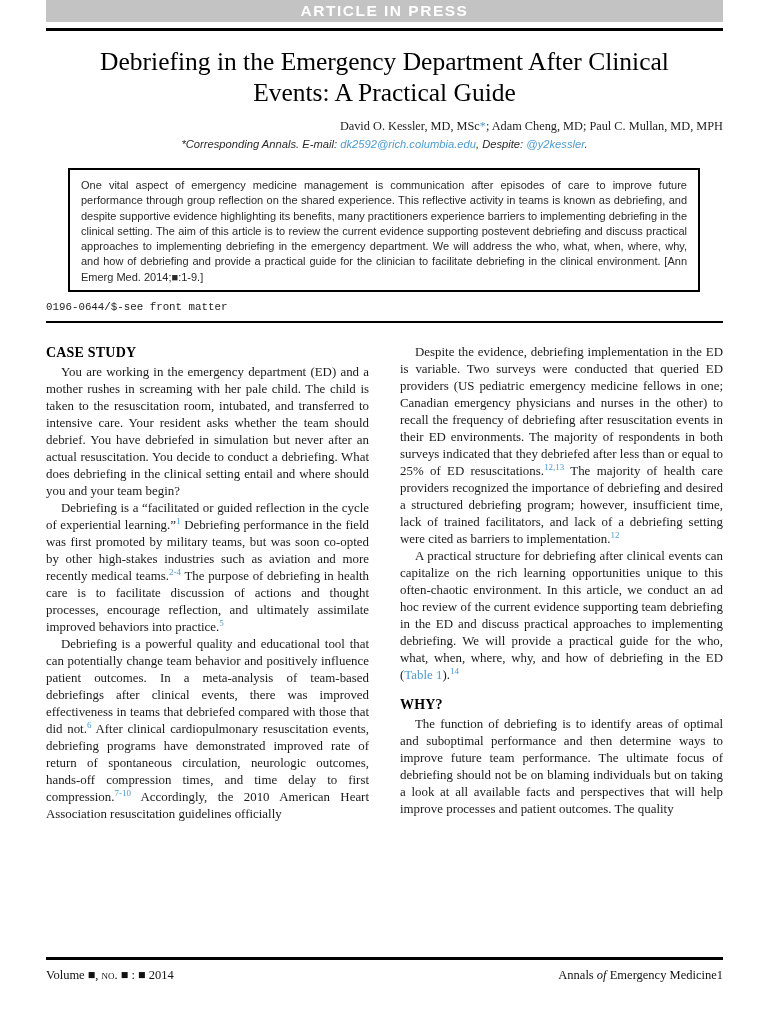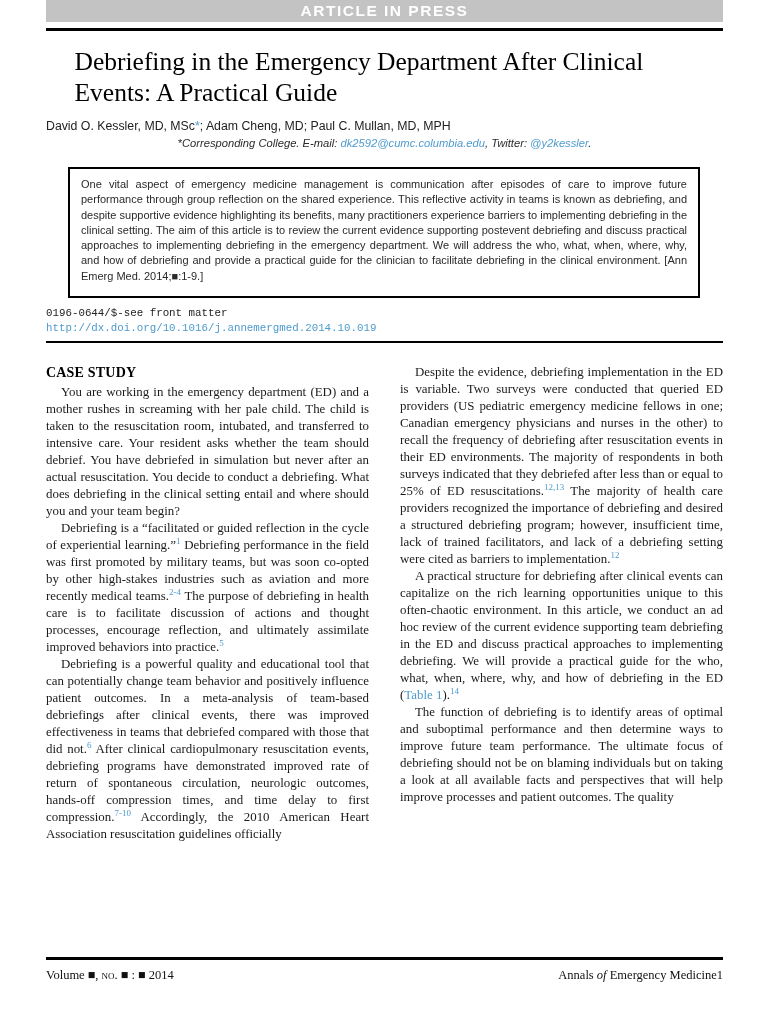--- a/index.html
+++ b/index.html
@@ -23,33 +23,33 @@
     font-size:15.5px;letter-spacing:1.5px;
   }
   .content{position:absolute;left:46px;top:22px;width:677px;}
   .masthead{
     margin-top:19px;text-align:center;font-size:15.5px;font-variant:small-caps;
     letter-spacing:1.2px;color:#111;
   }
   .rule-thick{margin-top:6px;height:3px;background:#000;}
   .article-title{
     margin:15px auto 0;font-weight:normal;font-size:25.5px;line-height:31px;
-    text-align:left;color:#000;max-width:620px;
+    text-align:center;color:#000;max-width:620px;
   }
   .authors{
-    margin-top:11px;text-align:left;font-family:Liberation Sans, sans-serif;
+    margin-top:11px;text-align:right;font-family:Liberation Serif, serif;
     font-size:12.3px;color:#222;
   }
   .correspondence{
     margin-top:4px;text-align:center;font-family:"Liberation Sans", sans-serif;
     font-size:11.2px;font-style:italic;color:#2a2a2a;
   }
   .abstract-box{
     margin:18px 8px 0 22px;width:632px;border:2px solid #000;
-    padding:8px 11px 12px;font-family:"Liberation Sans", sans-serif;
+    padding:8px 11px 5px;font-family:"Liberation Sans", sans-serif;
     font-size:11px;line-height:15.3px;text-align:justify;color:#2a2a2a;
   }
   .front-matter{
     margin-top:8px;font-family:Liberation Mono, monospace;
     font-size:10.8px;line-height:14.5px;color:#222;
   }
   .rule-med{margin-top:6px;height:2px;background:#000;}
   .columns{
     display:flex;gap:31px;margin-top:21px;height:545px;overflow:hidden;
   }
@@ -83,43 +83,43 @@
 
   <div class="content">
 
 
     <div class="rule-thick"></div>
 
     <h1 class="article-title">Debriefing in the Emergency Department After Clinical Events: A Practical Guide</h1>
 
     <div class="authors" id="authors-line"><span>David O. Kessler, MD, MSc</span><span class="link">*</span><span>; Adam Cheng, MD; Paul C. Mullan, MD, MPH</span></div>
 
-    <div class="correspondence" id="correspondence-line"><span>*Corresponding College. E-mail: </span><span class="link">dk2592@cumc.columbia.edu</span><span>, Twitter: </span><span class="link">@y2kessler</span><span>.</span></div>
+    <div class="correspondence" id="correspondence-line"><span>*Corresponding Annals. E-mail: </span><span class="link">dk2592@rich.columbia.edu</span><span>, Despite: </span><span class="link">@y2kessler</span><span>.</span></div>
 
     <div class="abstract-box">
       <span>One vital aspect of emergency medicine management is communication after episodes of care to improve future performance through group reflection on the shared experience. This reflective activity in teams is known as debriefing, and despite supportive evidence highlighting its benefits, many practitioners experience barriers to implementing debriefing in the clinical setting. The aim of this article is to review the current evidence supporting postevent debriefing and discuss practical approaches to implementing debriefing in the emergency department. We will address the who, what, when, where, why, and how of debriefing and provide a practical guide for the clinician to facilitate debriefing in the clinical environment. [Ann Emerg Med. 2014;■:1-9.]</span>
     </div>
 
     <div class="front-matter">
       <div>0196-0644/$-see front matter</div>
-      <div class="link">http://dx.doi.org/10.1016/j.annemergmed.2014.10.019</div>
     </div>
 
     <div class="rule-med"></div>
 
     <div class="columns">
       <div class="col" id="left-column">
           <h2 class="section-heading">CASE STUDY</h2>
           <p class="body-para indent"><span>You are working in the emergency department (ED) and a mother rushes in screaming with her pale child. The child is taken to the resuscitation room, intubated, and transferred to intensive care. Your resident asks whether the team should debrief. You have debriefed in simulation but never after an actual resuscitation. You decide to conduct a debriefing. What does debriefing in the clinical setting entail and where should you and your team begin?</span></p>
           <p class="body-para indent"><span>Debriefing is a “facilitated or guided reflection in the cycle of experiential learning.”</span><sup class="ref">1</sup><span> Debriefing performance in the field was first promoted by military teams, but was soon co-opted by other high-stakes industries such as aviation and more recently medical teams.</span><sup class="ref">2-4</sup><span> The purpose of debriefing in health care is to facilitate discussion of actions and thought processes, encourage reflection, and ultimately assimilate improved behaviors into practice.</span><sup class="ref">5</sup></p>
           <p class="body-para indent"><span>Debriefing is a powerful quality and educational tool that can potentially change team behavior and positively influence patient outcomes. In a meta-analysis of team-based debriefings after clinical events, there was improved effectiveness in teams that debriefed compared with those that did not.</span><sup class="ref">6</sup><span> After clinical cardiopulmonary resuscitation events, debriefing programs have demonstrated improved rate of return of spontaneous circulation, neurologic outcomes, hands-off compression times, and time delay to first compression.</span><sup class="ref">7-10</sup><span> Accordingly, the 2010 American Heart Association resuscitation guidelines officially</span></p>
         </div>
       <div class="col" id="right-column">
           <p class="body-para indent"><span>Despite the evidence, debriefing implementation in the ED is variable. Two surveys were conducted that queried ED providers (US pediatric emergency medicine fellows in one; Canadian emergency physicians and nurses in the other) to recall the frequency of debriefing after resuscitation events in their ED environments. The majority of respondents in both surveys indicated that they debriefed after less than or equal to 25% of ED resuscitations.</span><sup class="ref">12,13</sup><span> The majority of health care providers recognized the importance of debriefing and desired a structured debriefing program; however, insufficient time, lack of trained facilitators, and lack of a debriefing setting were cited as barriers to implementation.</span><sup class="ref">12</sup></p>
           <p class="body-para indent"><span>A practical structure for debriefing after clinical events can capitalize on the rich learning opportunities unique to this often-chaotic environment. In this article, we conduct an ad hoc review of the current evidence supporting team debriefing in the ED and discuss practical approaches to implementing debriefing. We will provide a practical guide for the who, what, when, where, why, and how of debriefing in the ED (</span><span class="link">Table 1</span><span>).</span><sup class="ref">14</sup></p>
+          <h2 class="section-heading">WHY?</h2>
           <p class="body-para indent"><span>The function of debriefing is to identify areas of optimal and suboptimal performance and then determine ways to improve future team performance. The ultimate focus of debriefing should not be on blaming individuals but on taking a look at all available facts and perspectives that will help improve processes and patient outcomes. The quality</span></p>
         </div>
     </div>
 
   </div>
 
   <div class="bottom-rule"></div>
 
   <div class="page-footer">
     <span id="footer-left"><span>Volume ■, </span><span class="sc">no.</span><span> ■ : ■ 2014</span></span>

